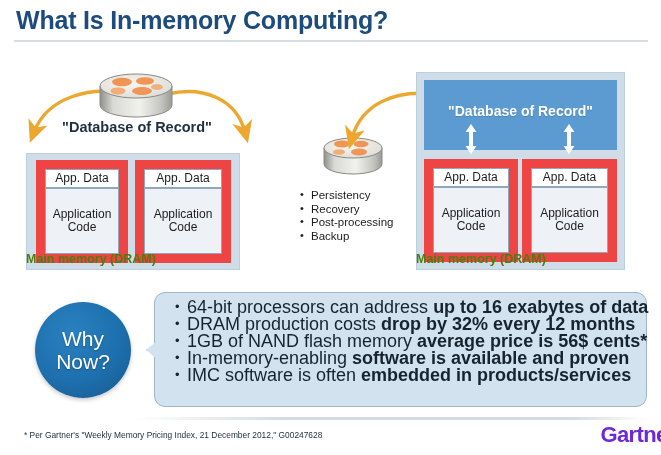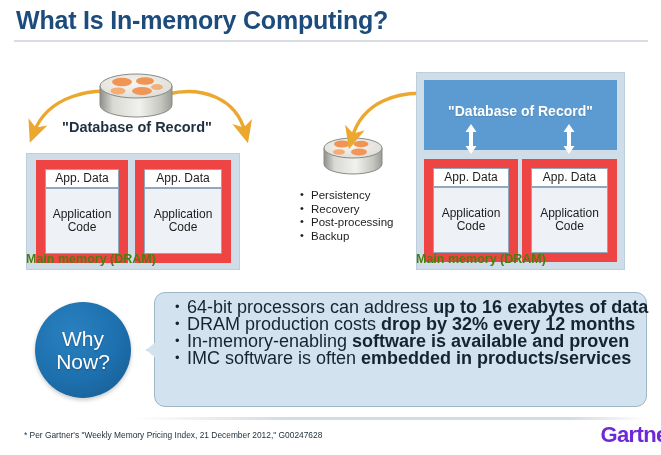--- a/index.html
+++ b/index.html
@@ -289,20 +289,21 @@
       <span>Now?</span>
     </span>
   </div>
 
   <div class="callout">
     <div class="callout-body"></div>
     <div class="callout-notch"></div>
     <ul>
       <li><span>64-bit processors can address </span><b>up to 16 exabytes of data</b></li>
       <li><span>DRAM production costs </span><b>drop by 32% every 12 months</b></li>
+      <li><span>1GB of NAND flash memory </span><b>average price is 56$ cents*</b></li>
       <li><span>In-memory-enabling </span><b>software is available and proven</b></li>
       <li><span>IMC software is often </span><b>embedded in products/services</b></li>
     </ul>
   </div>
 
   <div class="foot-rule"></div>
   <div class="footnote">* Per Gartner's "Weekly Memory Pricing Index, 21 December 2012," G00247628</div>
   <div class="logo">Gartner.</div>
 
 </div>

